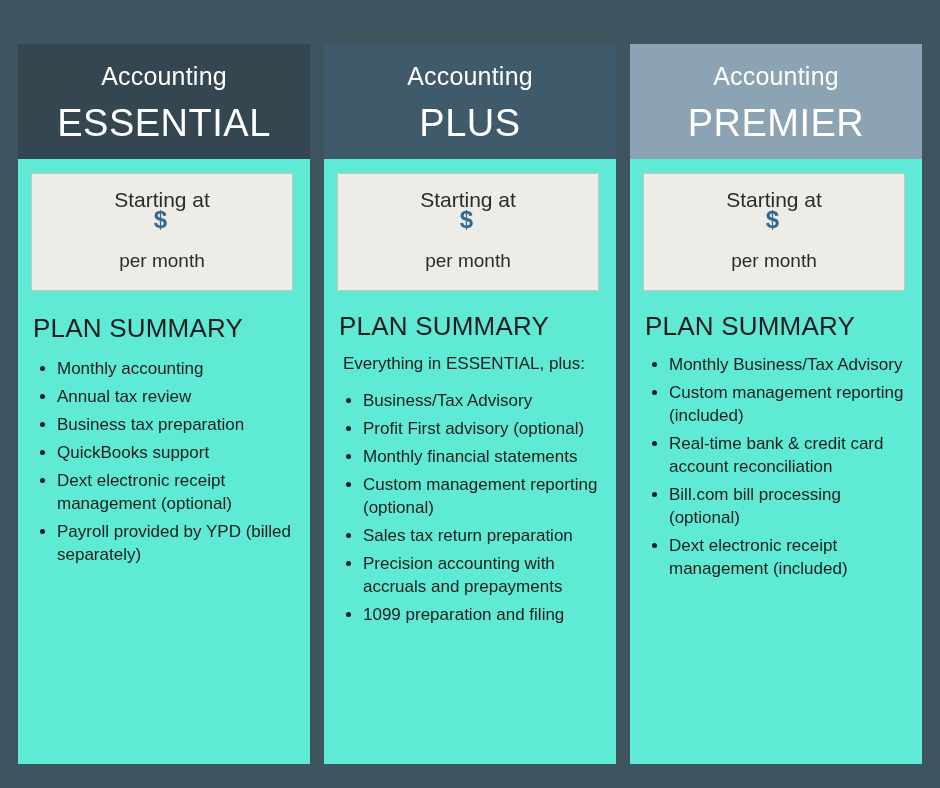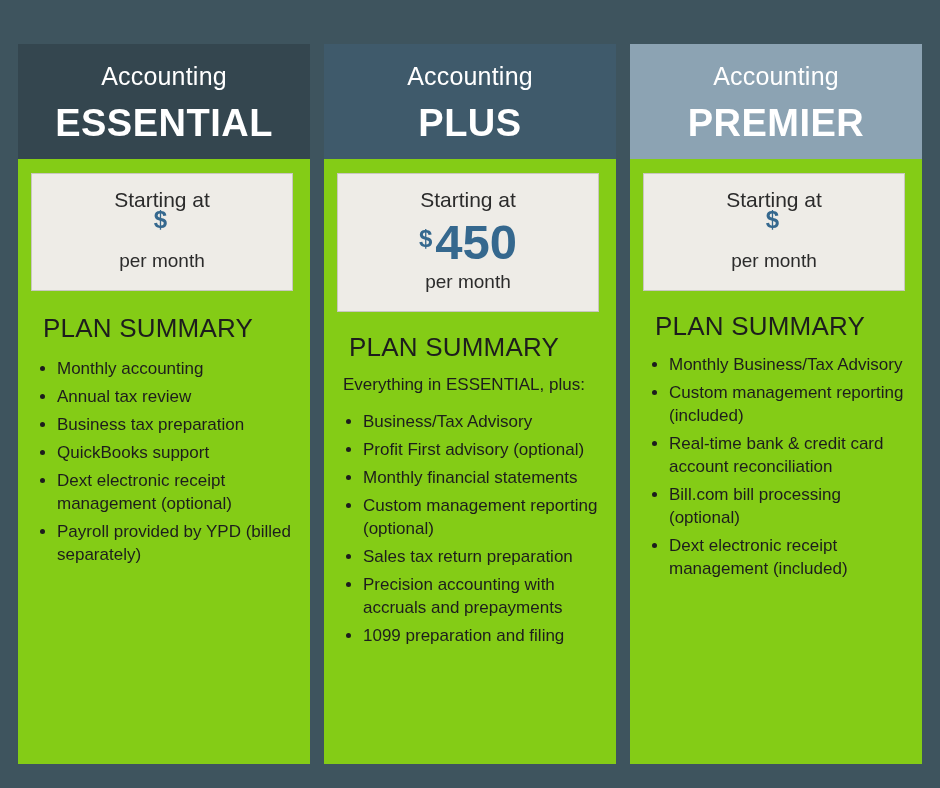--- a/index.html
+++ b/index.html
@@ -38,28 +38,28 @@
     padding-top: 6px;
   }
   .plan-header .kicker {
     font-size: 25px;
     font-weight: 400;
     line-height: 1.1;
     letter-spacing: 0.2px;
   }
   .plan-header .name {
     font-size: 38px;
-    font-weight: 700;
+    font-weight: 400;
     line-height: 1.15;
     letter-spacing: 0.5px;
     margin-top: 12px;
   }
   .plan-body {
     flex: 1;
-    background: #84cc16;
+    background: #5eead4;
     box-sizing: border-box;
     padding: 14px 17px 12px 13px;
     display: flex;
     flex-direction: column;
   }
   .price-box {
     border: 1px solid #c9c7c0;
     background: #eeece7;
     padding: 14px 10px 18px 10px;
     text-align: center;
@@ -91,21 +91,21 @@
   }
   .price-box .per {
     font-size: 19px;
     color: #2b2b2b;
     margin-top: 0;
   }
   .summary-title {
     font-size: 26px;
     font-weight: 400;
     color: #1d1d1d;
-    margin: 20px 0 0 12px;
+    margin: 20px 0 0 2px;
     letter-spacing: 0.2px;
   }
   .intro {
     font-size: 17px;
     color: #1d1d1d;
     margin: 12px 0 4px 6px;
   }
   ul.features {
     margin: 12px 0 0 0;
     padding-left: 26px;
@@ -153,21 +153,20 @@
   <div class="plan plan-plus">
     <div class="plan-header" style="background:#3f5a6b;">
       <div class="kicker">Accounting</div>
       <div class="name">PLUS</div>
     </div>
     <div class="plan-body">
       <div class="price-box">
         <div class="starting">Starting at</div>
         <div class="price-row">
           <span class="currency">$</span>
-          <span class="amount">450</span>
         </div>
         <div class="per">per month</div>
       </div>
       <div class="summary-title">PLAN SUMMARY</div>
       <div class="intro">Everything in ESSENTIAL, plus:</div>
       <ul class="features">
         <li>Business/Tax Advisory</li>
         <li>Profit First advisory (optional)</li>
         <li>Monthly financial statements</li>
         <li>Custom management reporting (optional)</li>

